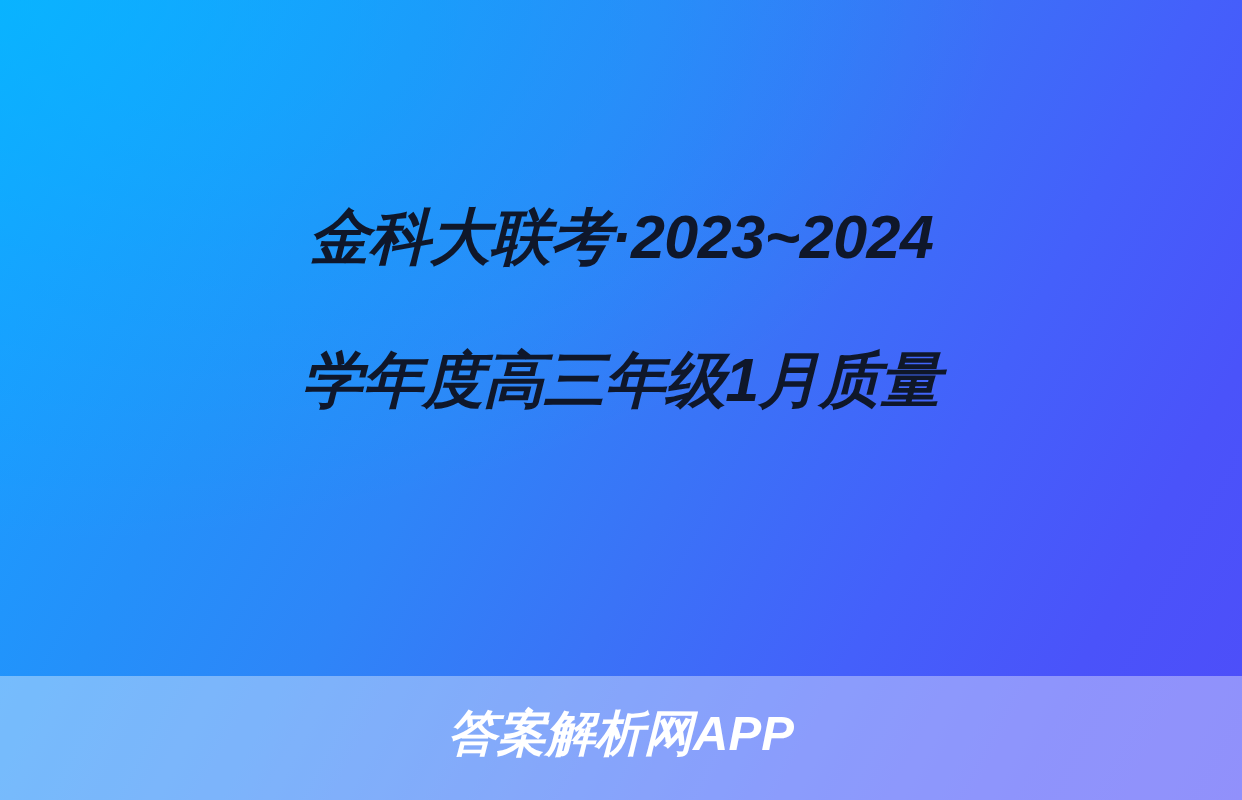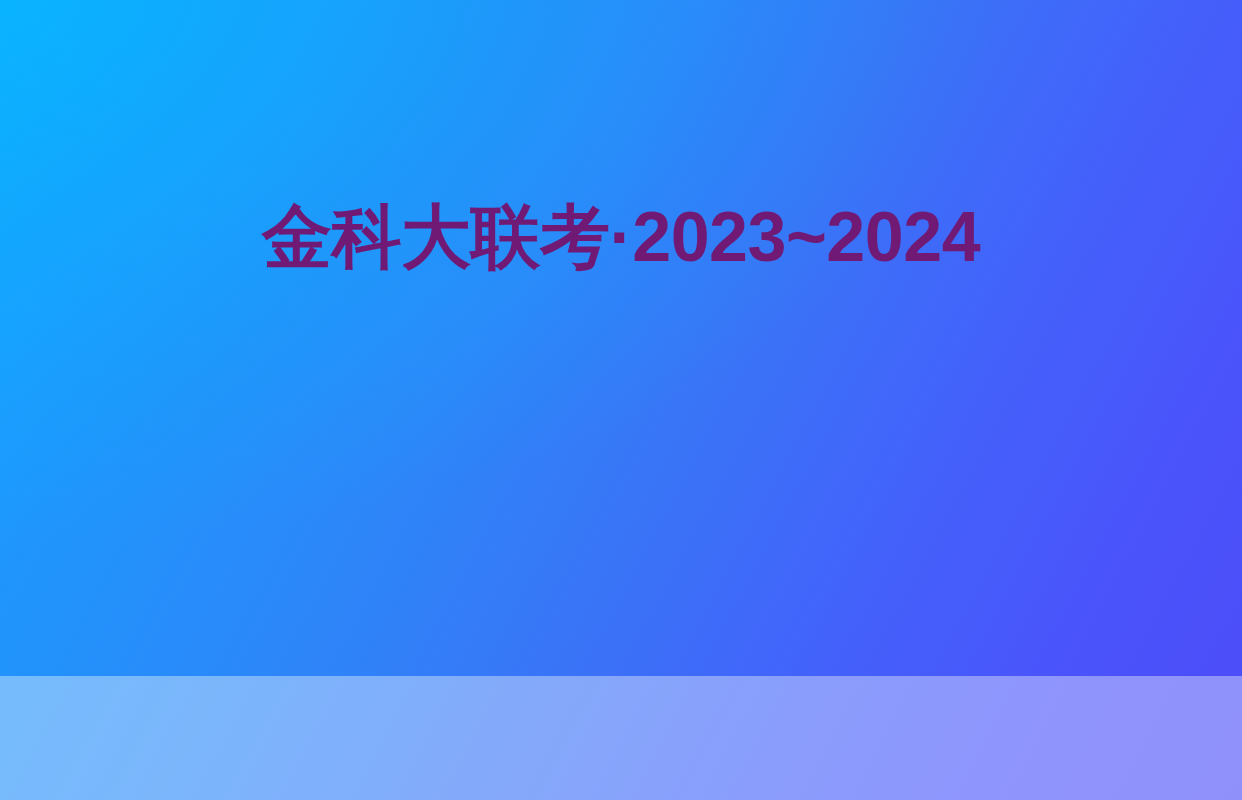--- a/index.html
+++ b/index.html
@@ -69,24 +69,25 @@
     flex-direction: column;
     align-items: center;
     justify-content: flex-start;
     z-index: 3;
   }
 
   .title-line {
     display: block;
     width: 100%;
     text-align: center;
-    color: #701a75;
+    color: #0f172a;
     font-family: "Liberation Sans", "DejaVu Sans", sans-serif;
     font-weight: 700;
-    font-size: 70px;
+    font-style: italic;
+    font-size: 61px;
     line-height: 143px;
     letter-spacing: -0.5px;
     white-space: nowrap;
     -webkit-font-smoothing: antialiased;
   }
 
   
   .watermark {
     position: absolute;
     left: 0;
@@ -111,16 +112,20 @@
 <body>
 
 <div id="stage">
 
   <div class="bg-gradient"></div>
   <div class="bg-wash"></div>
   <div class="bottom-band"></div>
 
   <div class="title-block">
     <span class="title-line">金科大联考·2023~2024</span>
+    <span class="title-line">学年度高三年级1月质量</span>
   </div>
 
+  <div class="watermark">
+    <span class="watermark-text">答案解析网APP</span>
+  </div>
 
 </div>
 
 </body></html>

